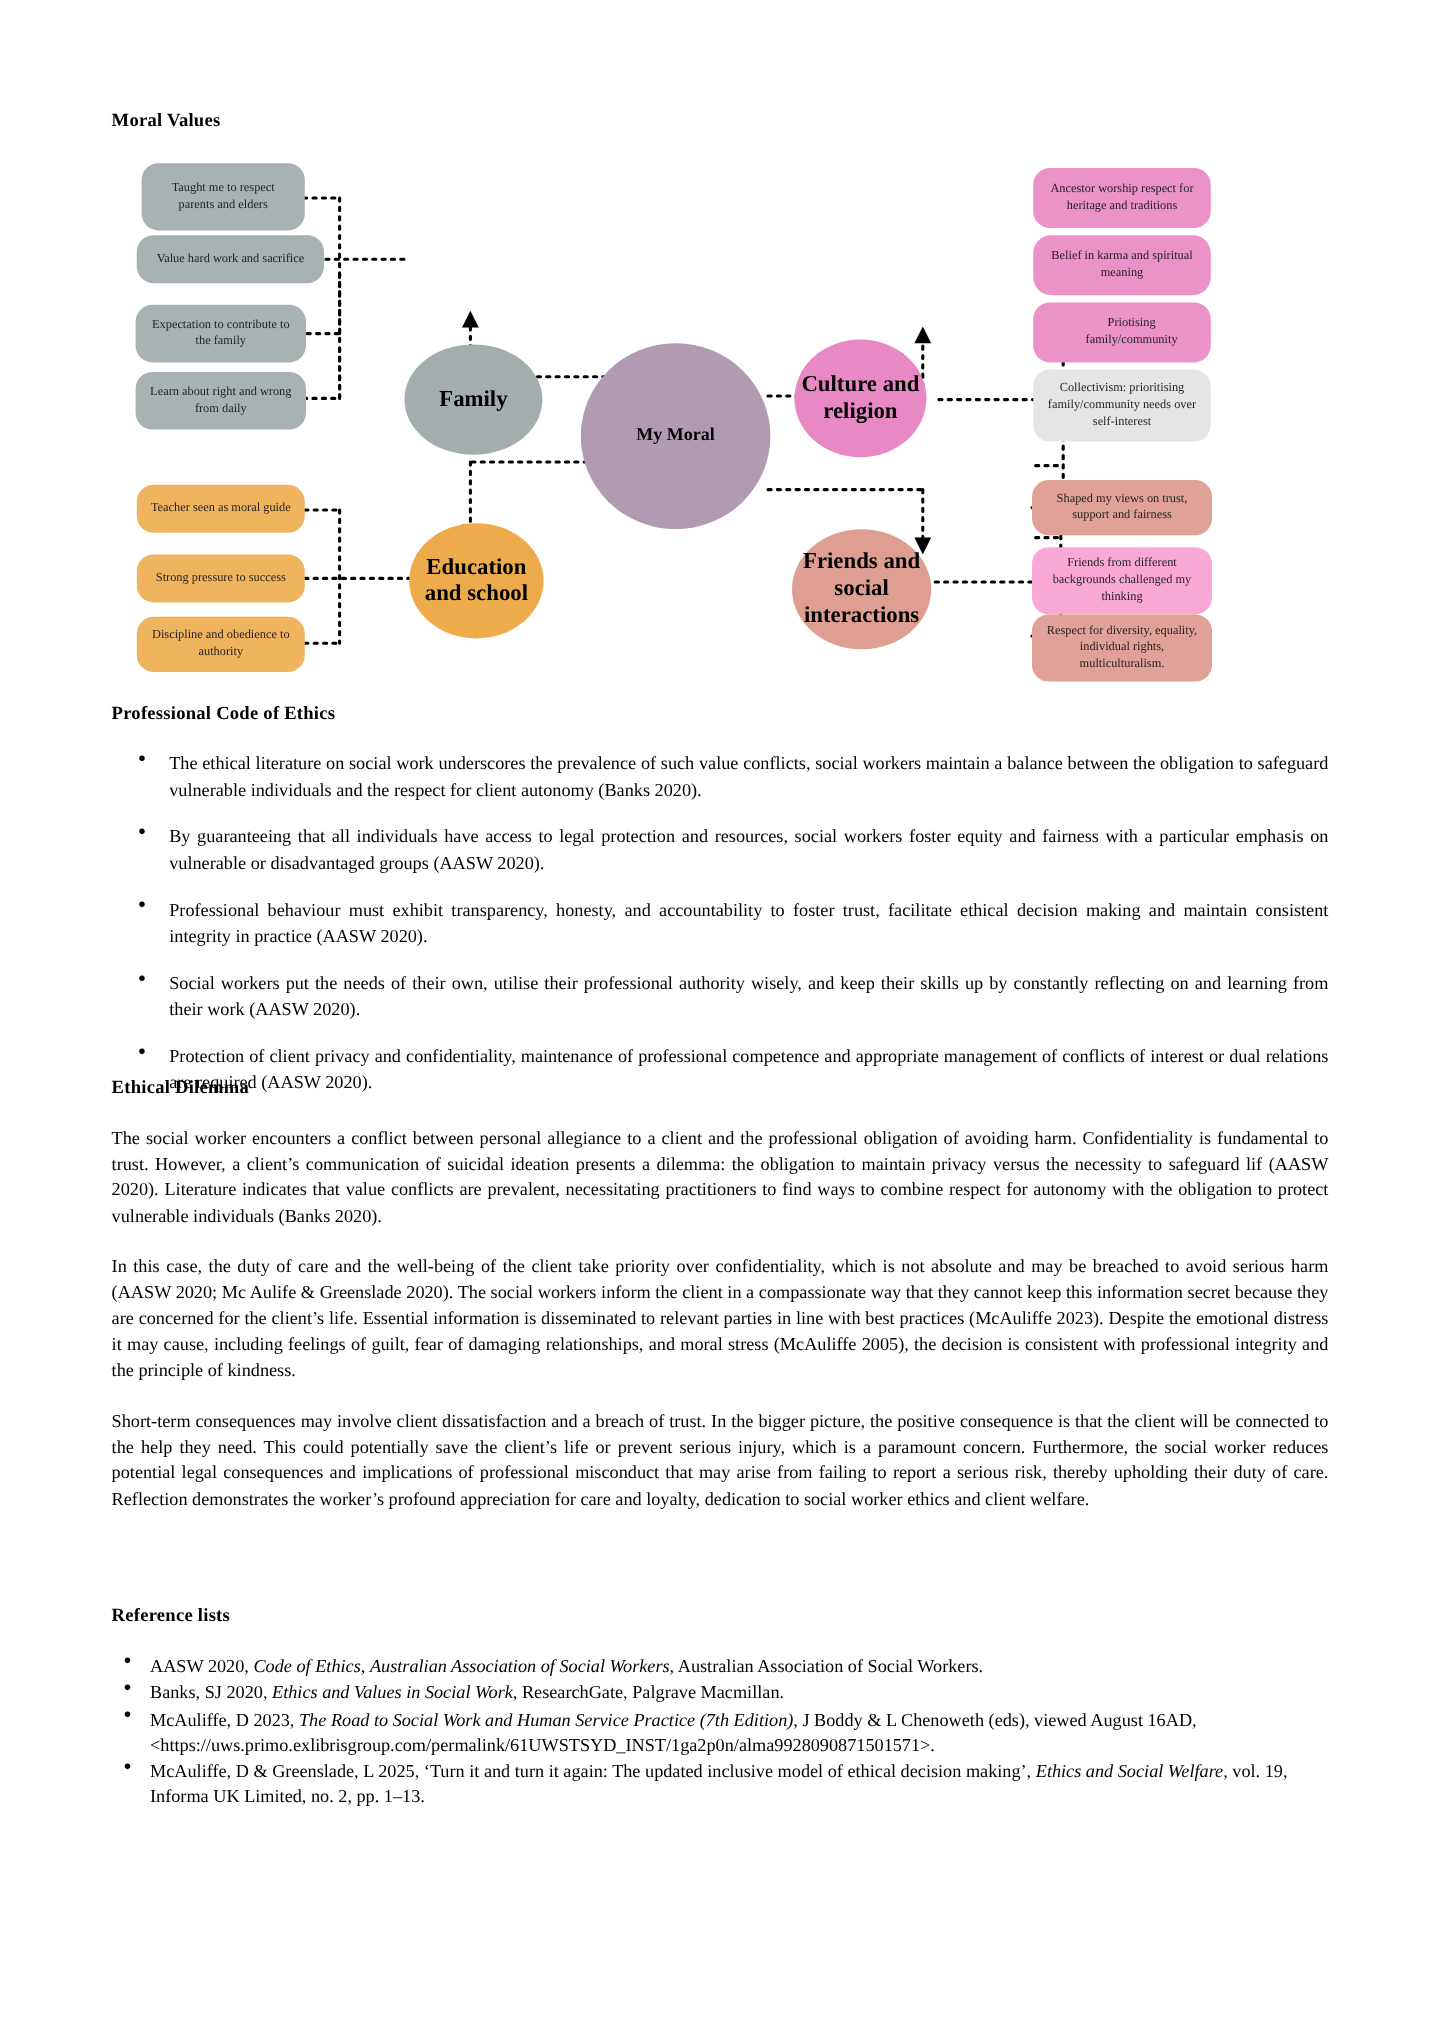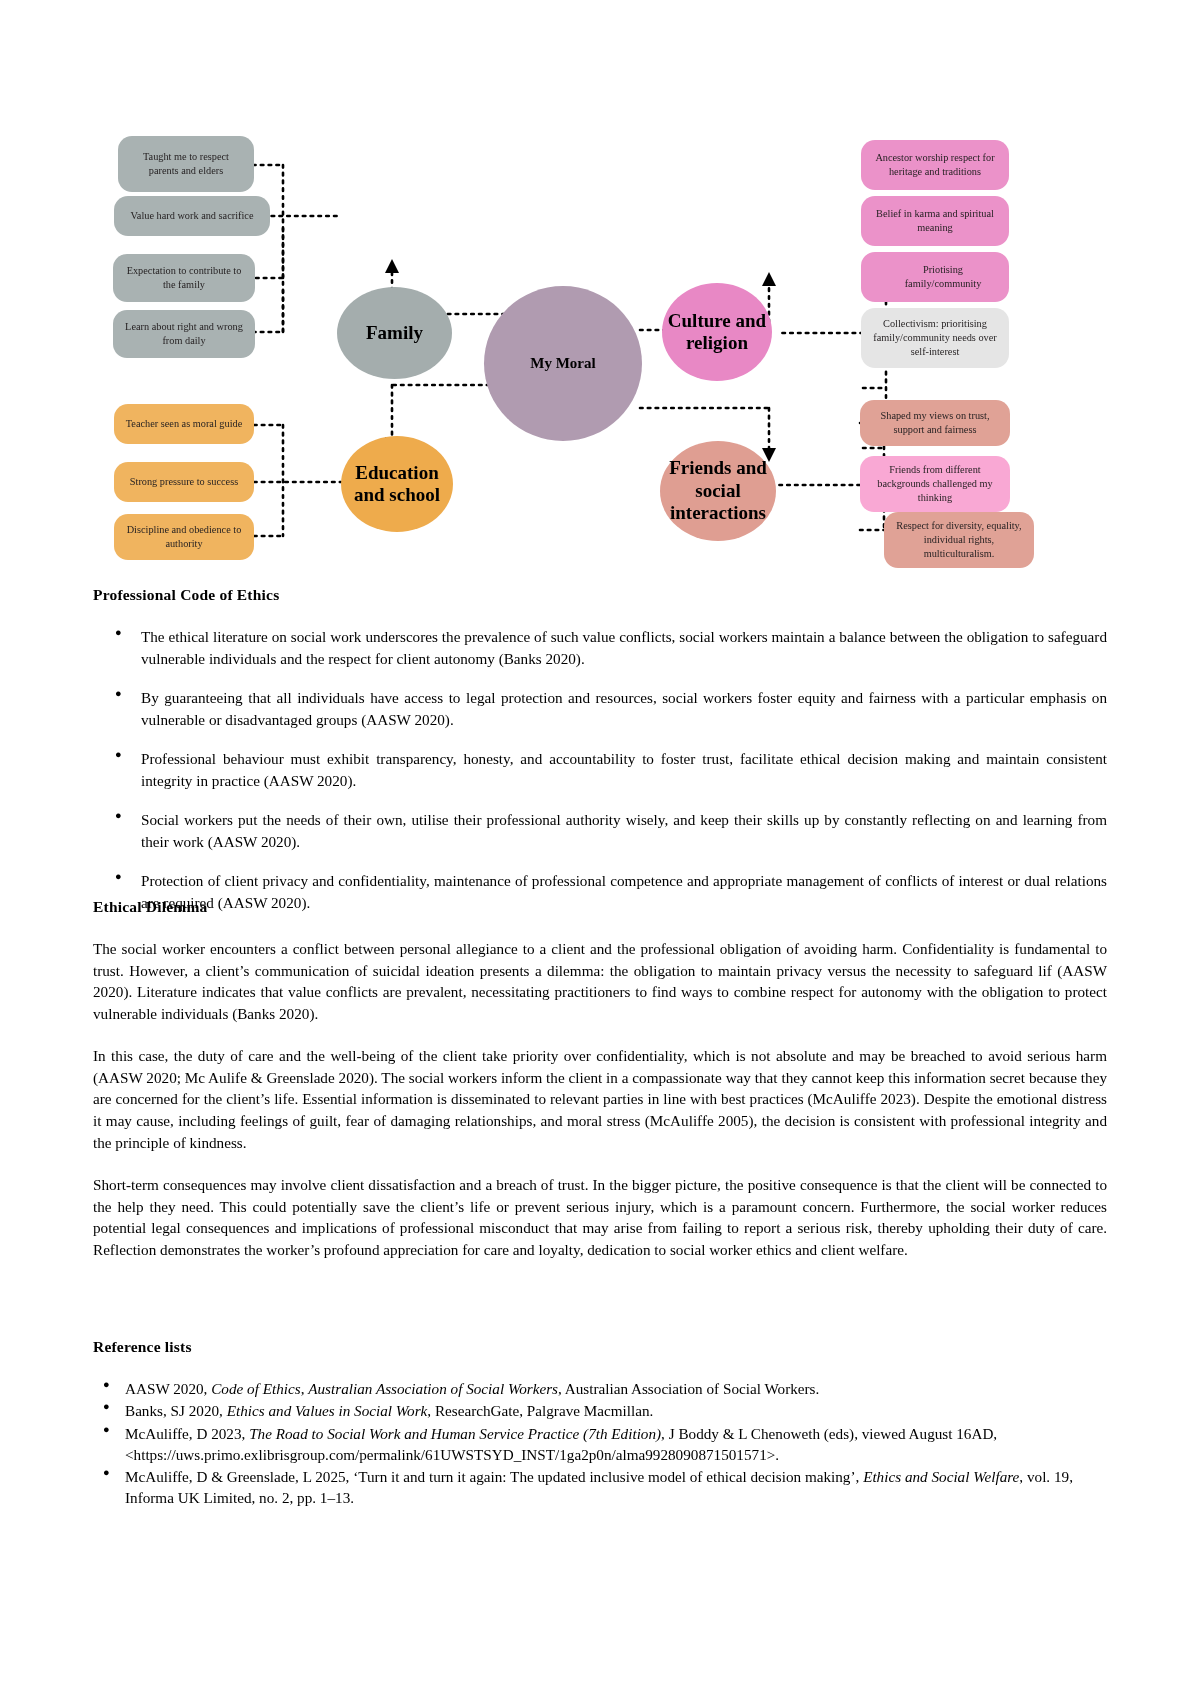--- a/index.html
+++ b/index.html
@@ -117,20 +117,21 @@
     line-height: 1.35;
     color: #231f20;
     padding: 4px 9px;
   }
 </style>
 </head>
 <body>
 
 <div class="page">
 
+  <div class="content sec-head" style="top:92px;">Moral Values</div>
 
   <div class="diagram">
 
     <svg width="1200" height="465" viewBox="0 0 1200 465">
       <g stroke="#000" stroke-width="2.6" stroke-dasharray="2.6 5.2" stroke-linecap="round" fill="none">
 
         <path d="M253 47 H283"></path>
         <path d="M283 47 V215"></path>
         <path d="M256 98 H337"></path>
         <path d="M256 160 H283"></path>
@@ -192,21 +193,21 @@
       <span>Learn about right and wrong from daily</span>
     </div>
 
     <div class="node-circle" style="left:662px; top:165px; width:110px; height:98px; background:#e888c5;">
       <span>Culture and religion</span>
     </div>
 
     <div class="leaf-box" style="left:861px; top:22px; width:148px; height:50px; background:#eb92c9;">
       <span>Ancestor worship respect for heritage and traditions</span>
     </div>
-    <div class="leaf-box" style="left:861px; top:78px; width:148px; height:50px; background:#eb92c9;">
+    <div class="leaf-box" style="left:861px; top:78px; width:148px; height:50px; background:#eb92c9;border-radius:15px;">
       <span>Belief in karma and spiritual meaning</span>
     </div>
     <div class="leaf-box" style="left:861px; top:134px; width:148px; height:50px; background:#eb92c9;padding-left:25px;">
       <span>Priotising family/community</span>
     </div>
     <div class="leaf-box" style="left:861px; top:190px; width:148px; height:60px; background:#e5e5e5;">
       <span>Collectivism: prioritising family/community needs over self-interest</span>
     </div>
 
     <div class="node-circle center" style="left:484px; top:168px; width:158px; height:155px; background:#b09bb0;">
@@ -230,21 +231,21 @@
     <div class="node-circle" style="left:660px; top:323px; width:116px; height:100px; background:#df9e92;">
       <span>Friends and social interactions</span>
     </div>
 
     <div class="leaf-box" style="left:860px; top:282px; width:150px; height:46px; background:#e0a296;">
       <span>Shaped my views on trust, support and fairness</span>
     </div>
     <div class="leaf-box" style="left:860px; top:338px; width:150px; height:56px; background:#f9a8d4;text-align:center;">
       <span>Friends from different backgrounds challenged my thinking</span>
     </div>
-    <div class="leaf-box" style="left:860px; top:394px; width:150px; height:56px; background:#e0a296;margin-left:24px;">
+    <div class="leaf-box" style="left:860px; top:394px; width:150px; height:56px; background:#e0a296;">
       <span>Respect for diversity, equality, individual rights, multiculturalism.</span>
     </div>
   </div>
 
   <div class="content" style="top:586px;">
     <div class="sec-head">Professional Code of Ethics</div>
     <ul class="bullets" style="margin-top:22px;">
       <li>The ethical literature on social work underscores the prevalence of such value conflicts, social workers maintain a balance between the obligation to safeguard vulnerable individuals and the respect for client autonomy (Banks 2020).</li>
       <li>By guaranteeing that all individuals have access to legal protection and resources, social workers foster equity and fairness with a particular emphasis on vulnerable or disadvantaged groups (AASW 2020).</li>
       <li>Professional behaviour must exhibit transparency, honesty, and accountability to foster trust, facilitate ethical decision making and maintain consistent integrity in practice (AASW 2020).</li>

